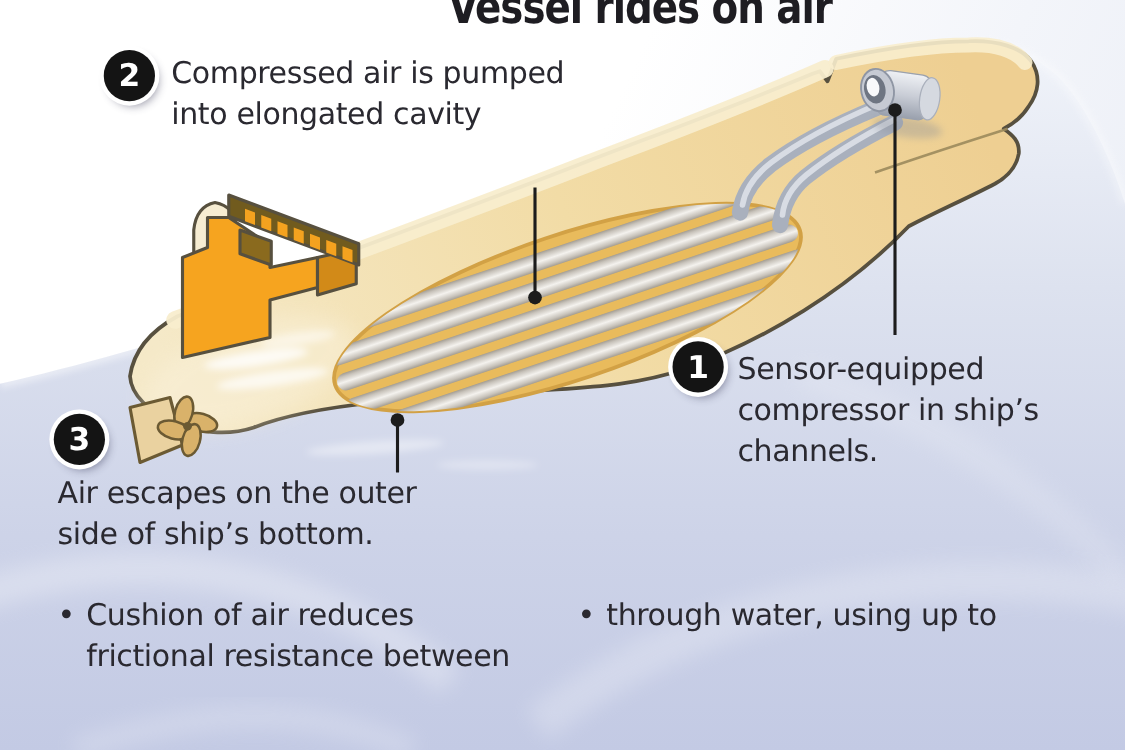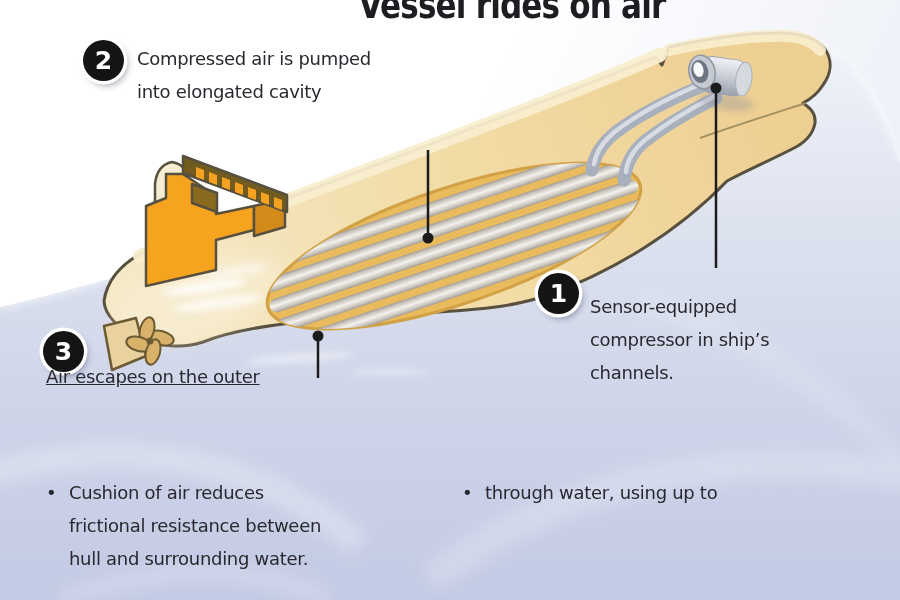--- a/index.html
+++ b/index.html
@@ -3,21 +3,21 @@
 <meta charset="utf-8">
 <style>
   html,body{margin:0;padding:0;}
   body{
     width:900px;height:600px;position:relative;overflow:hidden;
     background:linear-gradient(115deg,#ffffff 45%,#f3f5fa 70%,#e7ebf4 100%);
     font-family:"DejaVu Sans","Liberation Sans",sans-serif;
   }
   #scene{position:absolute;left:0;top:0;width:900px;height:600px;}
   .txt{
-    position:absolute;color:#2a2930;font-size:18px;line-height:33px;
+    position:absolute;color:#2a2930;font-size:24px;line-height:33px;
     letter-spacing:-0.3px;white-space:nowrap;
   }
   .title{
     position:absolute;top:-16px;left:512px;transform:translateX(-50%) scaleX(.84);
     transform-origin:center top;
     font-size:37px;font-weight:bold;color:#1e1d22;letter-spacing:-1px;white-space:nowrap;
   }
   .badge{
     position:absolute;width:41px;height:41px;border-radius:50%;
     background:#141414;color:#ffffff;font-weight:bold;font-size:25px;
@@ -164,39 +164,39 @@
   <span>2</span>
 </div>
 <div class="txt" style="left:137px;top:42px;">
   <div>Compressed air is pumped</div>
   <div>into elongated cavity</div>
 </div>
 
 <div class="badge" style="left:538px;top:273px;">
   <span>1</span>
 </div>
-<div class="txt" style="left:590px;top:290px;">
+<div class="txt" style="left:590px;top:279px;">
   <div>Sensor-equipped</div>
   <div>compressor in ship’s</div>
   <div>channels.</div>
 </div>
 
 <div class="badge" style="left:43px;top:331px;">
   <span>3</span>
 </div>
-<div class="txt" style="left:46px;top:360px;text-decoration:underline;">
+<div class="txt" style="left:46px;top:378px;">
   <div>Air escapes on the outer</div>
+  <div>side of ship’s bottom.</div>
 </div>
 
 <div class="txt bullet-item" style="left:46px;top:476px;">
   <div class="bullet-mark">•</div>
   <div>
     <div>Cushion of air reduces</div>
     <div>frictional resistance between</div>
-    <div>hull and surrounding water.</div>
   </div>
 </div>
 <div class="txt bullet-item" style="left:462px;top:476px;">
   <div class="bullet-mark">•</div>
   <div>
     <div>through water, using up to</div>
   </div>
 </div>
 
 </body></html>

